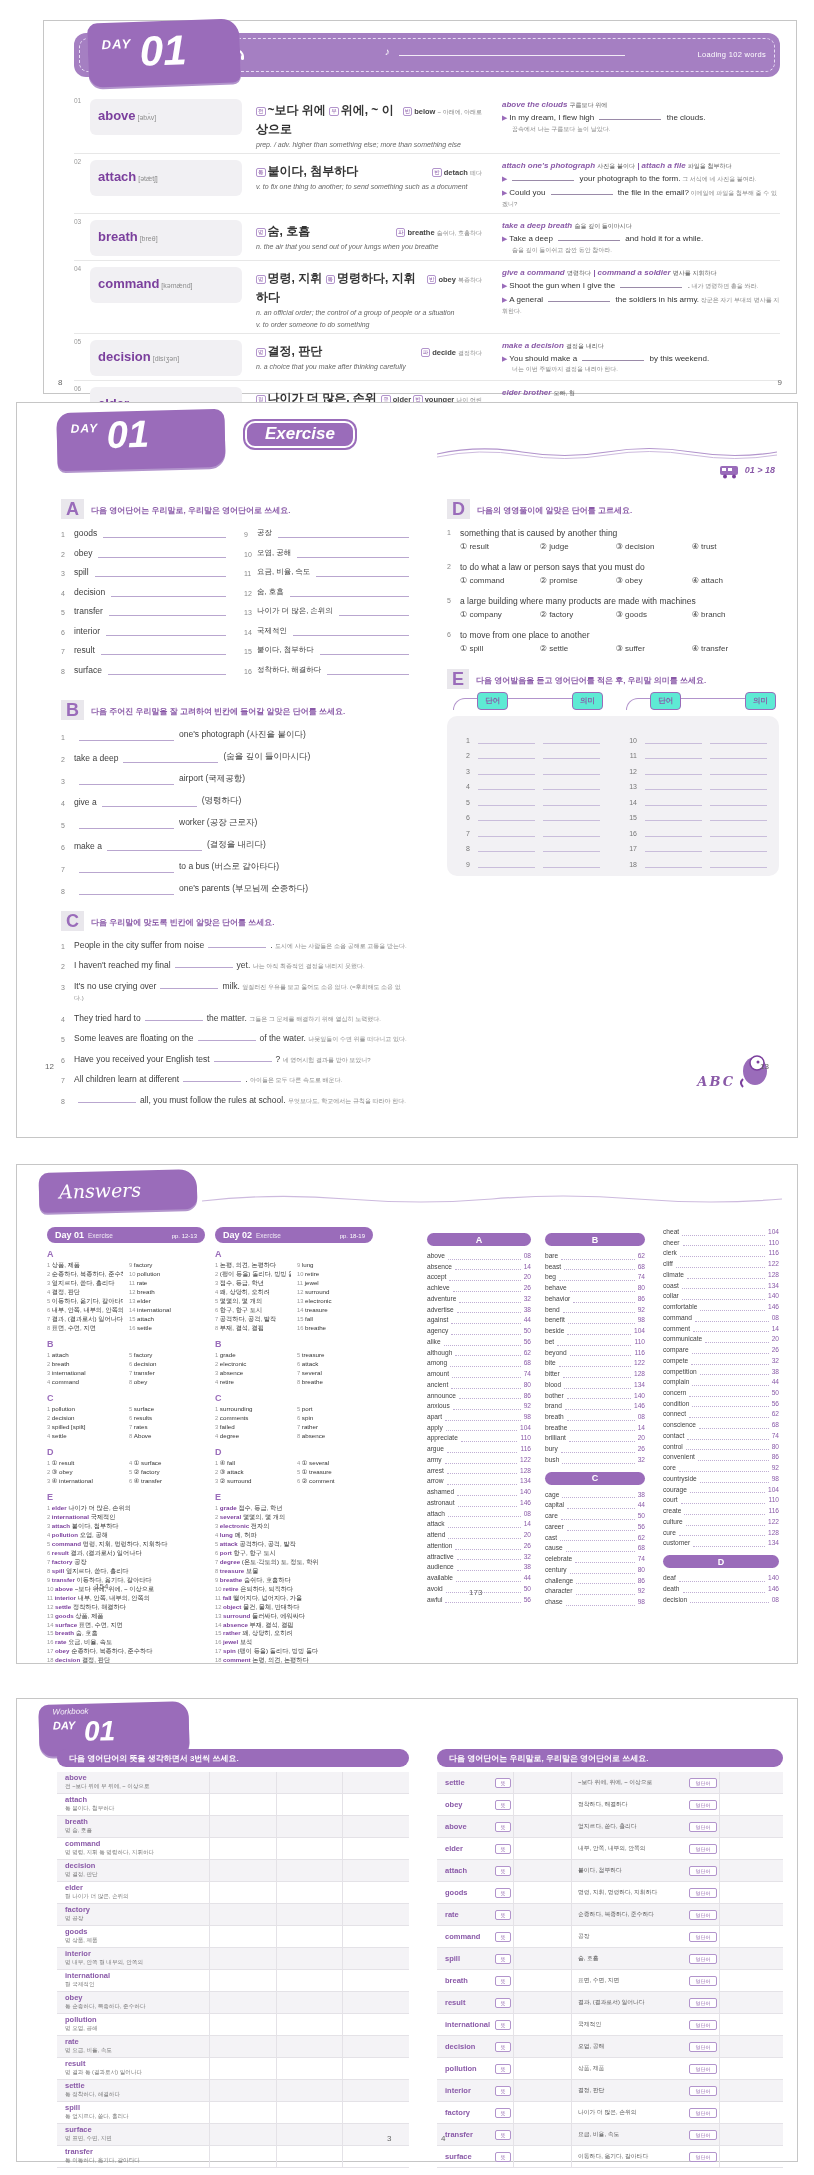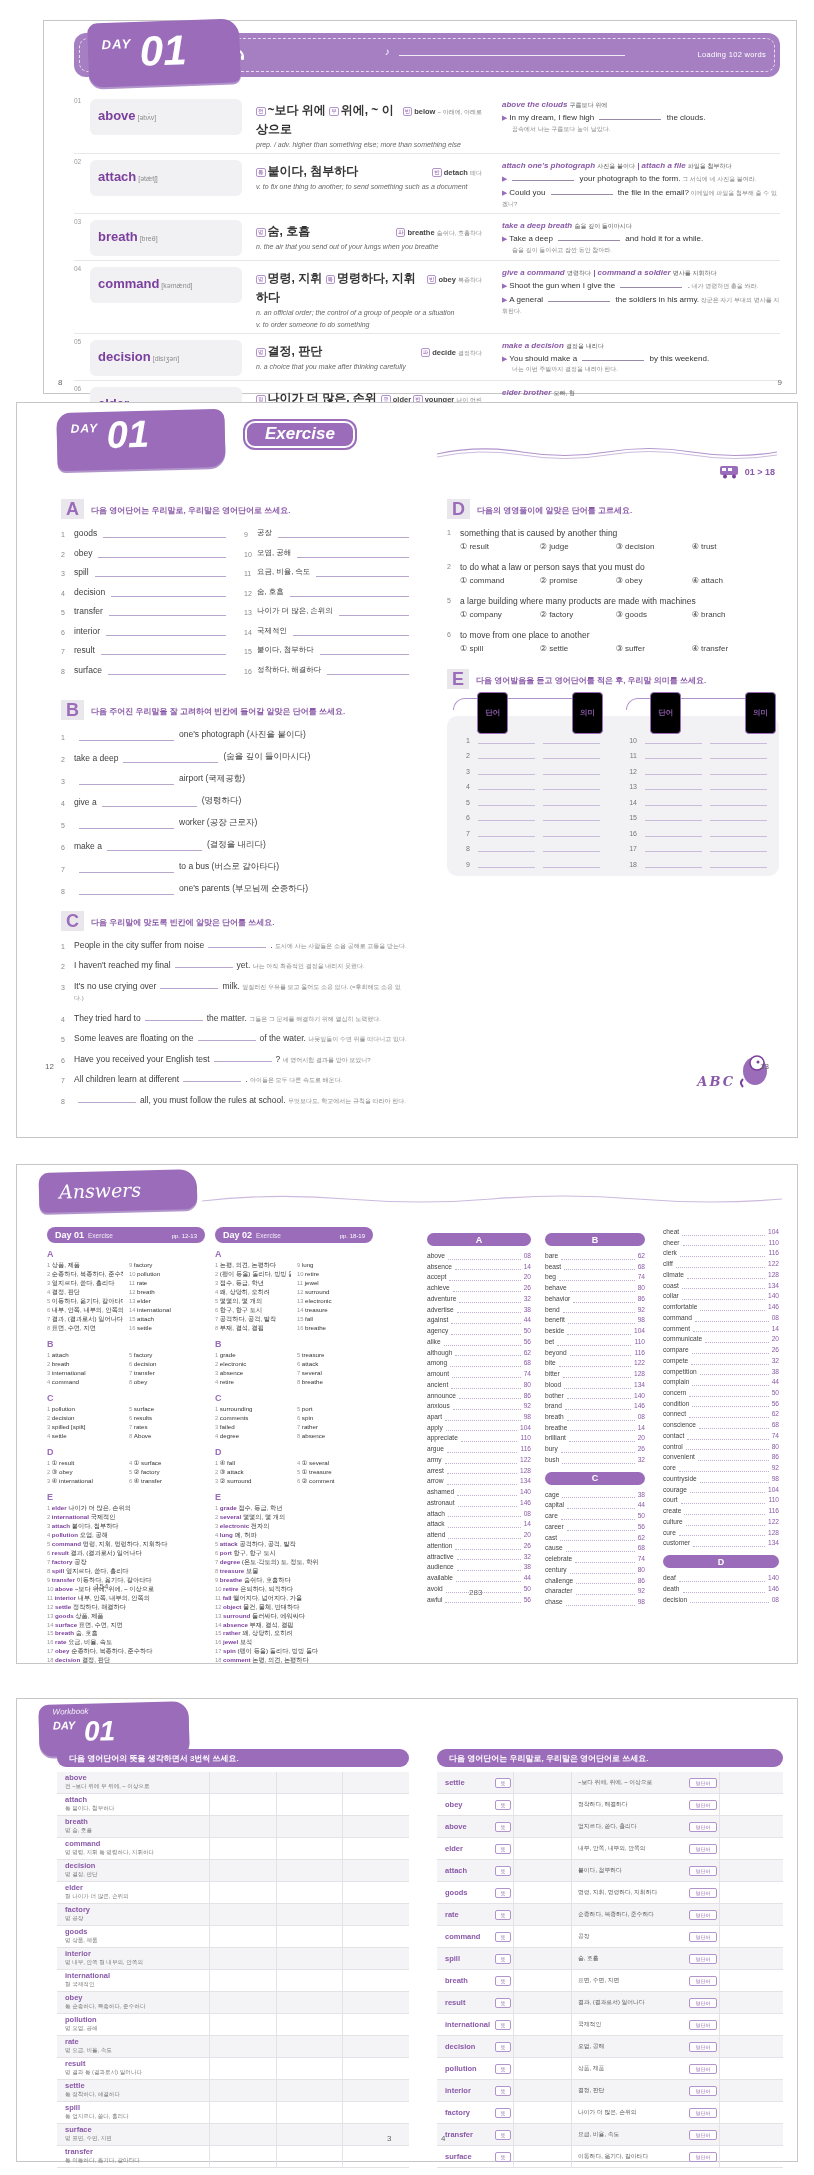--- a/index.html
+++ b/index.html
@@ -49,21 +49,21 @@
 
   
   .p2patch{position:absolute;left:40px;top:8px;width:168px;height:58px;background:#9a6cba;transform:rotate(-1.5deg);
     border-radius:14px 10px 16px 8px;box-shadow:0 2px 0 #b294cc;color:#fff;padding:2px 0 0 14px;box-sizing:border-box;}
   .pp-day{font-size:12px;font-style:italic;font-weight:bold;letter-spacing:1px;vertical-align:16px;}
   .pp-num{font-size:38px;font-weight:bold;font-style:italic;margin-left:4px;}
   .exlabel{position:absolute;left:228px;top:18px;background:#9a6cba;color:#fff;font-size:17px;font-style:italic;font-weight:bold;
     padding:3px 20px 4px;border-radius:10px;box-shadow:inset 0 0 0 2px #fff,0 0 0 2px #9a6cba;}
   .wave{position:absolute;}
   .w2{right:20px;top:40px;}
-  .nav2{position:absolute;right:22px;top:62px;display:flex;align-items:center;gap:4px;color:#8a5aa8;font-weight:bold;font-size:9px;}
+  .nav2{position:absolute;right:22px;top:62px;display:flex;gap:4px;color:#8a5aa8;font-weight:bold;font-size:9px;font-style:italic;}
   .xcol{position:absolute;left:44px;top:96px;width:348px;}
   .xcol2{position:absolute;left:430px;top:96px;width:332px;}
   .sec{margin-bottom:16px;}
   .sec-h{display:flex;gap:7px;margin-bottom:9px;align-items:flex-start;}
   .sec-letter{font-size:18px;font-weight:bold;color:#9a6cba;background:#e9e7ec;padding:0 5px;line-height:20px;}
   .sec-title{font-size:8px;font-weight:bold;color:#8a5aa8;padding-top:6px;}
   .a-two{display:flex;gap:18px;}
   .a-c{flex:1;}
   .a-item{display:flex;font-size:8.5px;margin-bottom:9.5px;align-items:flex-end;}
   .a-item .n{color:#888;font-size:7px;width:13px;flex-shrink:0;}
@@ -75,22 +75,22 @@
   .c-item{display:flex;font-size:8.5px;margin-bottom:9px;line-height:1.35;}
   .c-item .n{color:#888;font-size:7px;width:13px;flex-shrink:0;padding-top:2px;}
   .cln{display:inline-block;width:58px;border-bottom:1px solid #b9a6cf;height:7px;margin:0 4px;}
   .c-kr{font-size:6px;color:#888;}
   .d-item{margin-bottom:11px;}
   .d-q{display:flex;font-size:8.5px;margin-bottom:4px;}
   .d-q .n{color:#888;font-size:7px;width:13px;flex-shrink:0;padding-top:1px;}
   .d-opts{display:grid;grid-template-columns:1.05fr 1fr 1fr 1.15fr;font-size:8px;color:#444;padding-left:13px;}
   .e-braces{display:flex;gap:26px;margin:4px 6px 0;}
   .ebr{flex:1;height:11px;border:1.5px solid #b294cc;border-bottom:none;border-radius:12px 12px 0 0;position:relative;}
-  .ebadge{position:absolute;top:-7px;border:1.5px solid #9a6cba;color:#8a5aa8;font-size:7.5px;font-weight:bold;background:#000000;
-    padding:15px 7px;border-radius:4px;white-space:nowrap;}
+  .ebadge{position:absolute;top:-7px;border:1.5px solid #9a6cba;color:#8a5aa8;font-size:7.5px;font-weight:bold;background:#5eead4;
+    padding:3px 7px;border-radius:4px;white-space:nowrap;}
   .eb1{left:16%;} .eb2{right:-4px;}
   .e-box2{background:#f2f1f4;border-radius:10px;padding:12px 12px 8px;display:flex;gap:26px;margin-top:6px;}
   .e-half{flex:1;}
   .e-row{display:flex;align-items:flex-end;gap:8px;height:15.5px;font-size:7px;color:#777;}
   .e-row .n{width:11px;text-align:right;}
   .eln{flex:1;border-bottom:1px solid #c9bddb;height:7px;}
   .abcmascot{position:absolute;right:26px;bottom:48px;display:flex;align-items:flex-end;gap:2px;}
   .abct{font-family:"DejaVu Serif",serif;font-style:italic;font-weight:bold;color:#8a5aa8;font-size:13px;letter-spacing:2px;}
   .p2l{left:28px;bottom:66px;} .p2r{right:28px;bottom:66px;}
 
@@ -1391,21 +1391,21 @@
         <span class="ixlead"></span>
         <span class="ixp">146</span>
       </div>
       <div class="ixrow">
         <span class="ixw">decision</span>
         <span class="ixlead"></span>
         <span class="ixp">08</span>
       </div>
     </div>
   <span class="pgnum p3l">154</span>
-  <span class="pgnum p3r">283</span>
+  <span class="pgnum p3r">173</span>
 </div>
 
 <div class="panel" id="p4">
   <div class="wb-patch">
     <div class="wb-lab">Workbook</div>
     <span class="wb-day">DAY</span>
     <span class="wb-num">01</span>
   </div>
   <div id="wbl" class="wbcol">
     <div class="wb-bar">다음 영어단어의 뜻을 생각하면서 3번씩 쓰세요.</div>

